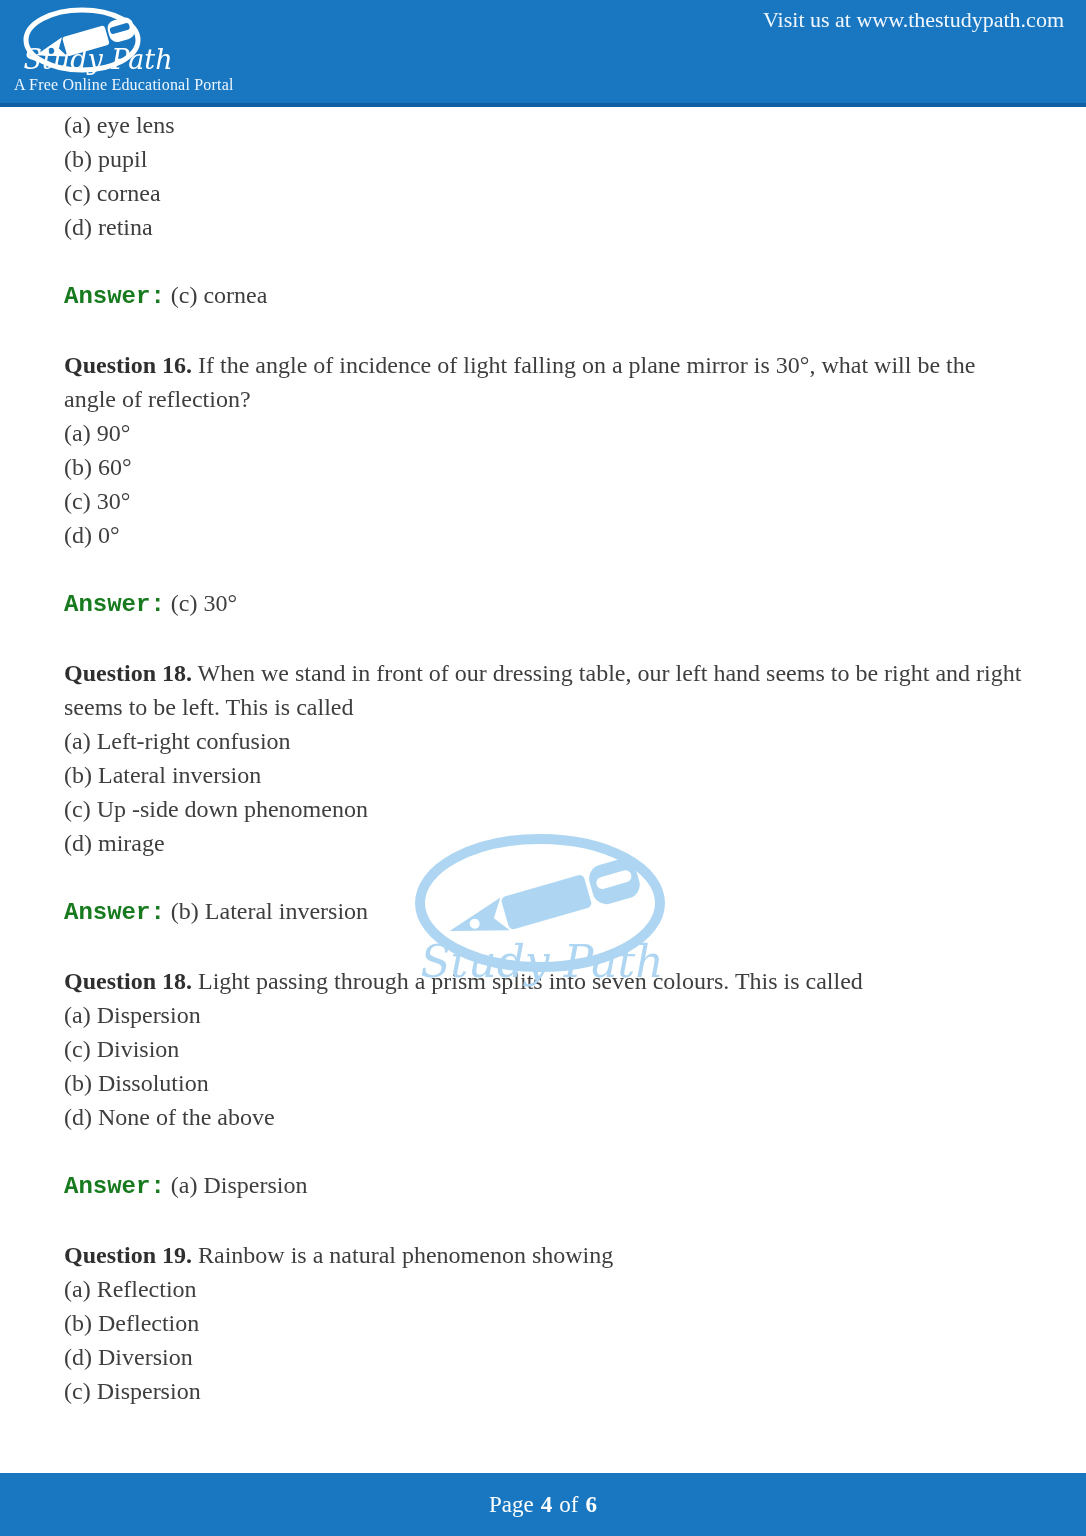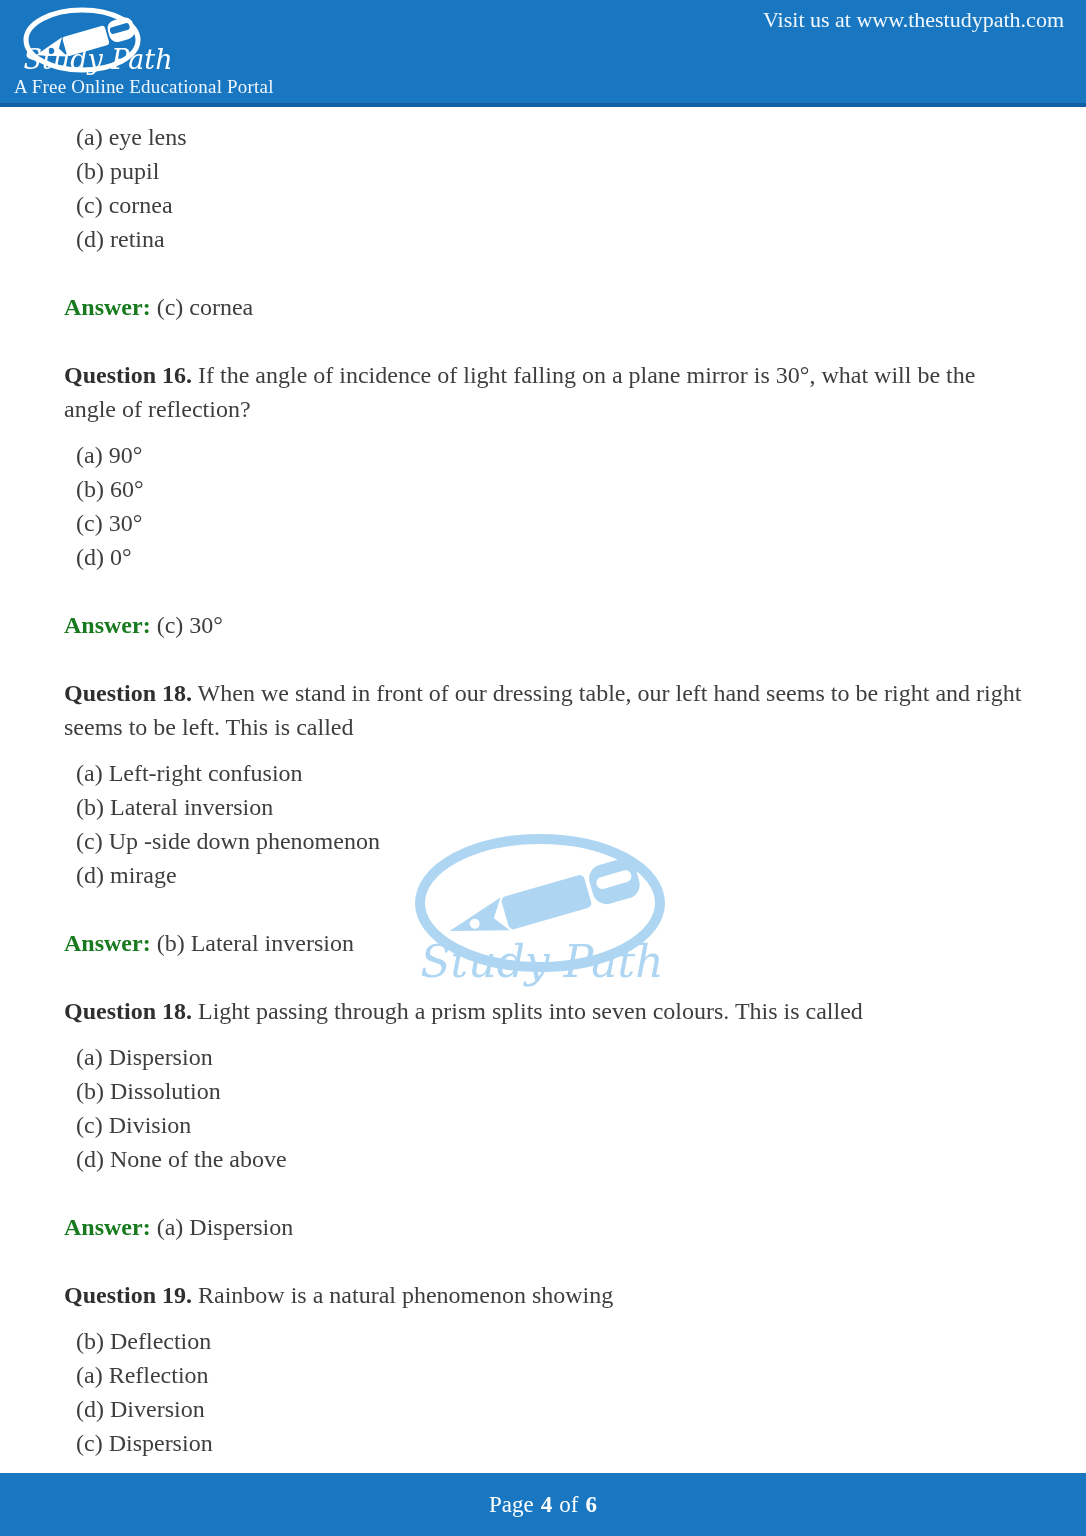--- a/index.html
+++ b/index.html
@@ -24,21 +24,21 @@
   .logo-block{position:absolute;left:12px;top:2px;width:310px;height:101px;}
   .logo-svg{position:absolute;left:8px;top:4px;}
   .logo-script{
     position:absolute;left:6px;top:42px;width:160px;
     text-align:center;
     font-family:"DejaVu Serif", serif;
     font-style:italic;font-size:27px;color:#ffffff;
   }
   .logo-tagline{
     position:absolute;left:2px;top:74px;width:308px;
-    font-size:19px;color:#eef6ff;letter-spacing:.2px;
+    font-size:16px;color:#eef6ff;letter-spacing:.2px;
     white-space:nowrap;
   }
   .header-center{
     position:absolute;left:50%;top:5px;transform:translateX(-50%);
     text-align:center;font-size:23px;font-weight:600;line-height:33px;
     color:#f2f8ff;white-space:nowrap;
   }
   .header-visit{
     position:absolute;right:22px;top:7px;
     font-size:22px;color:#f2f8ff;white-space:nowrap;
@@ -47,26 +47,26 @@
   
   .content{
     position:relative;
     flex:1 1 auto;
     padding:1px 56px 0 64px;
     font-size:24px;
     line-height:34px;
     color:#3e3e3e;
     z-index:1;
   }
-  .opt-list{margin:12px;padding:0;}
+  .opt-list{margin:0;padding:0;}
   .opt-line{white-space:pre-wrap;}
   .question{margin:0;}
   .q-num{font-weight:700;color:#2f2f2f;}
   .answer{margin:34px 0 34px 0;}
-  .ans-label{font-weight:700;color:#187a1e;}
+  .ans-label{font-weight:700;color:#187a1e;font-family:Liberation Mono, monospace;}
 
   
   .watermark{
     position:absolute;left:408px;top:718px;width:268px;height:170px;
     z-index:0;pointer-events:none;
   }
 
   
   .bottombar{
     flex:0 0 auto;
@@ -140,30 +140,30 @@
       <div class="opt-line">(a) Left-right confusion</div>
       <div class="opt-line">(b) Lateral inversion</div>
       <div class="opt-line">(c) Up -side down phenomenon</div>
       <div class="opt-line">(d) mirage</div>
     </div>
     <div class="answer"><span class="ans-label">Answer:</span> <span>(b) Lateral inversion</span></div>
 
     <div class="question"><span class="q-num">Question 18.</span> <span>Light passing through a prism splits into seven colours. This is called</span></div>
     <div class="opt-list">
       <div class="opt-line">(a) Dispersion</div>
+      <div class="opt-line">(c) Division</div>
       <div class="opt-line">(b) Dissolution</div>
-      <div class="opt-line">(c) Division</div>
       <div class="opt-line">(d) None of the above</div>
     </div>
     <div class="answer"><span class="ans-label">Answer:</span> <span>(a) Dispersion</span></div>
 
     <div class="question"><span class="q-num">Question 19.</span> <span>Rainbow is a natural phenomenon showing</span></div>
     <div class="opt-list">
+      <div class="opt-line">(a) Reflection</div>
       <div class="opt-line">(b) Deflection</div>
-      <div class="opt-line">(a) Reflection</div>
       <div class="opt-line">(d) Diversion</div>
       <div class="opt-line">(c) Dispersion</div>
     </div>
 
   </main>
 
   <footer class="bottombar">
     <span>Page</span>
       <span class="num">4</span>
       <span>of</span>

